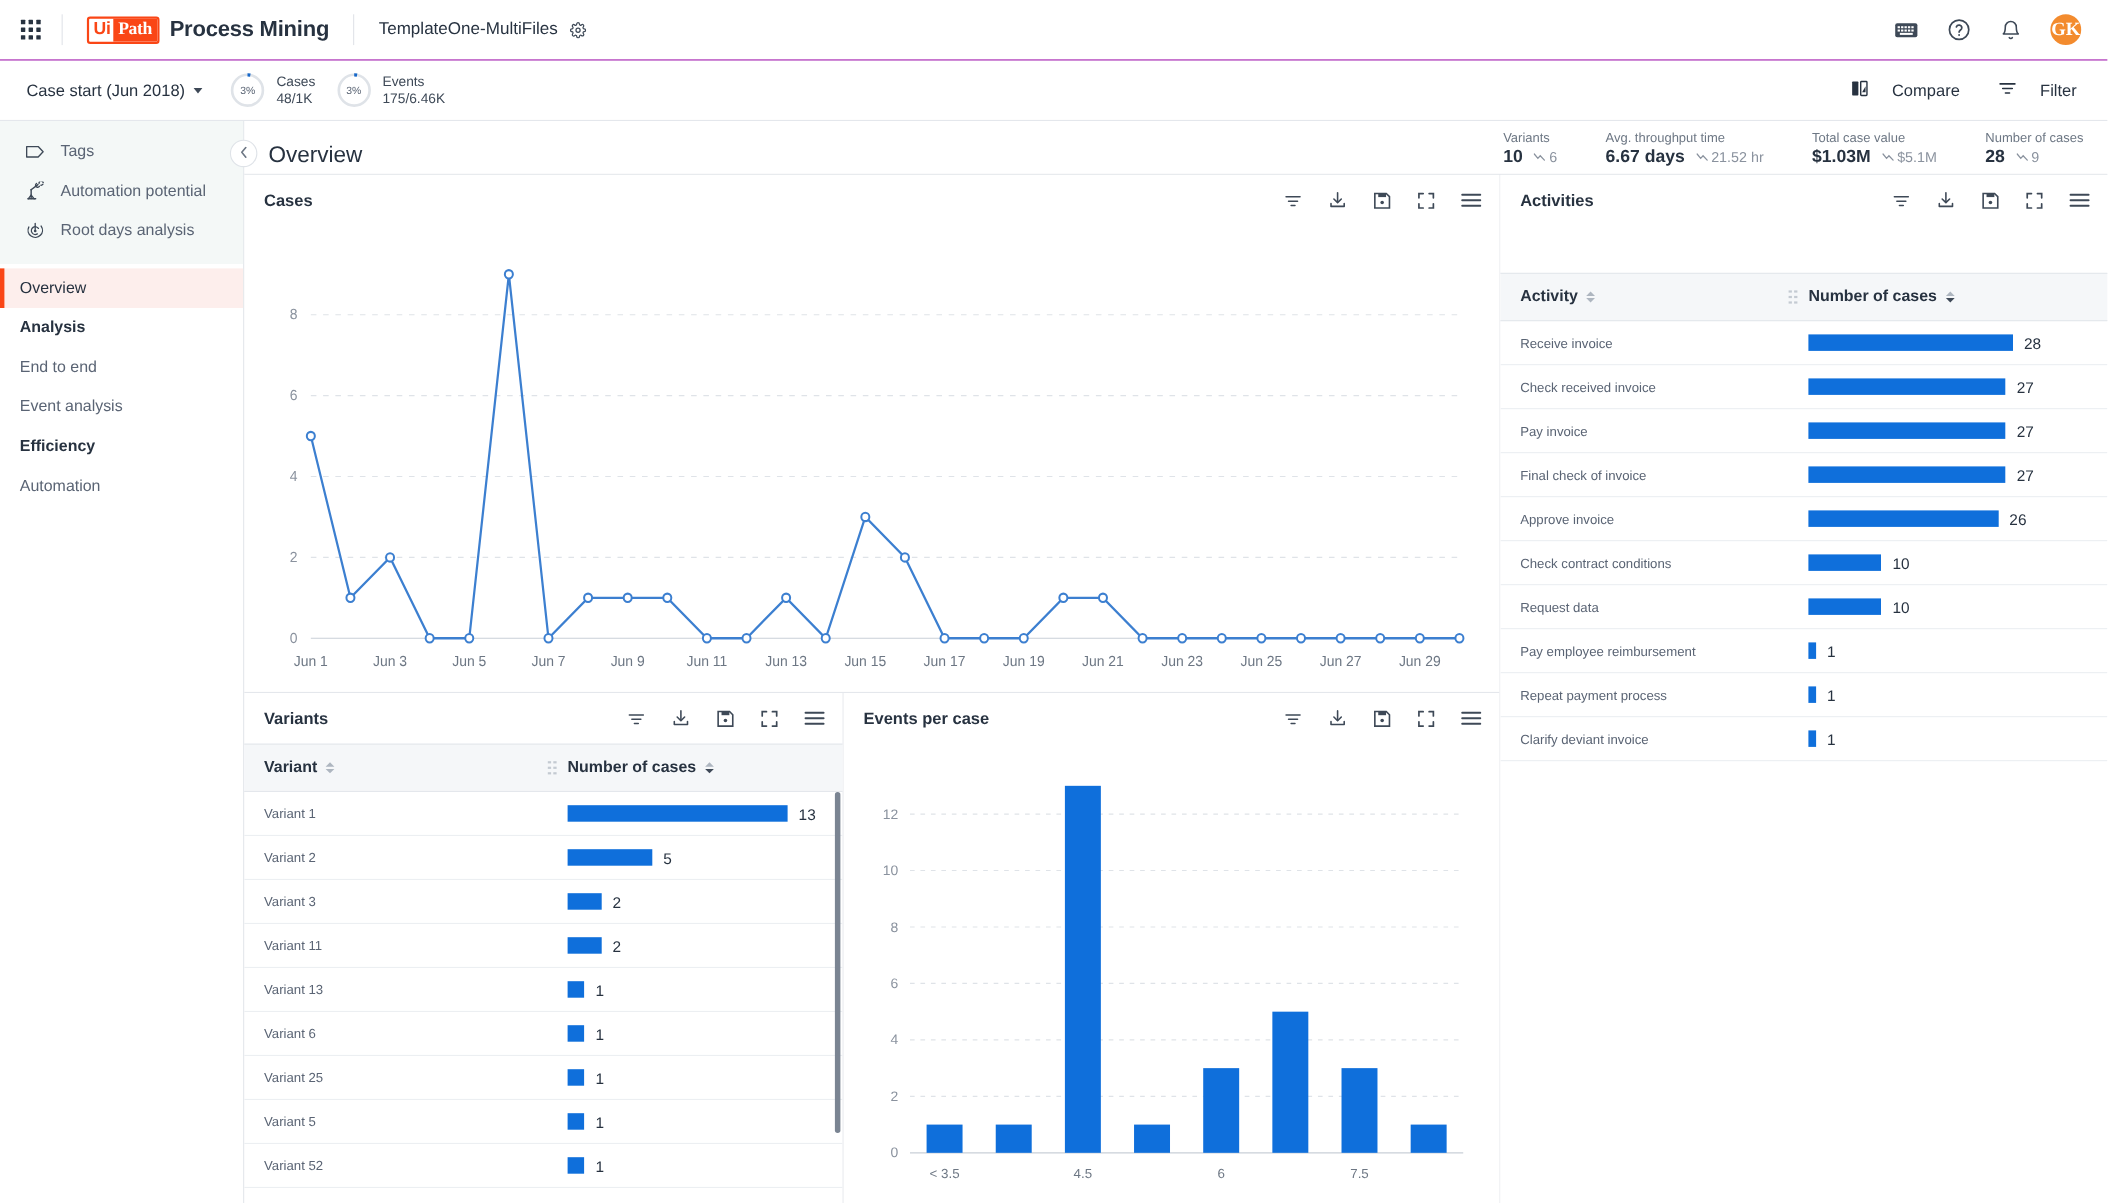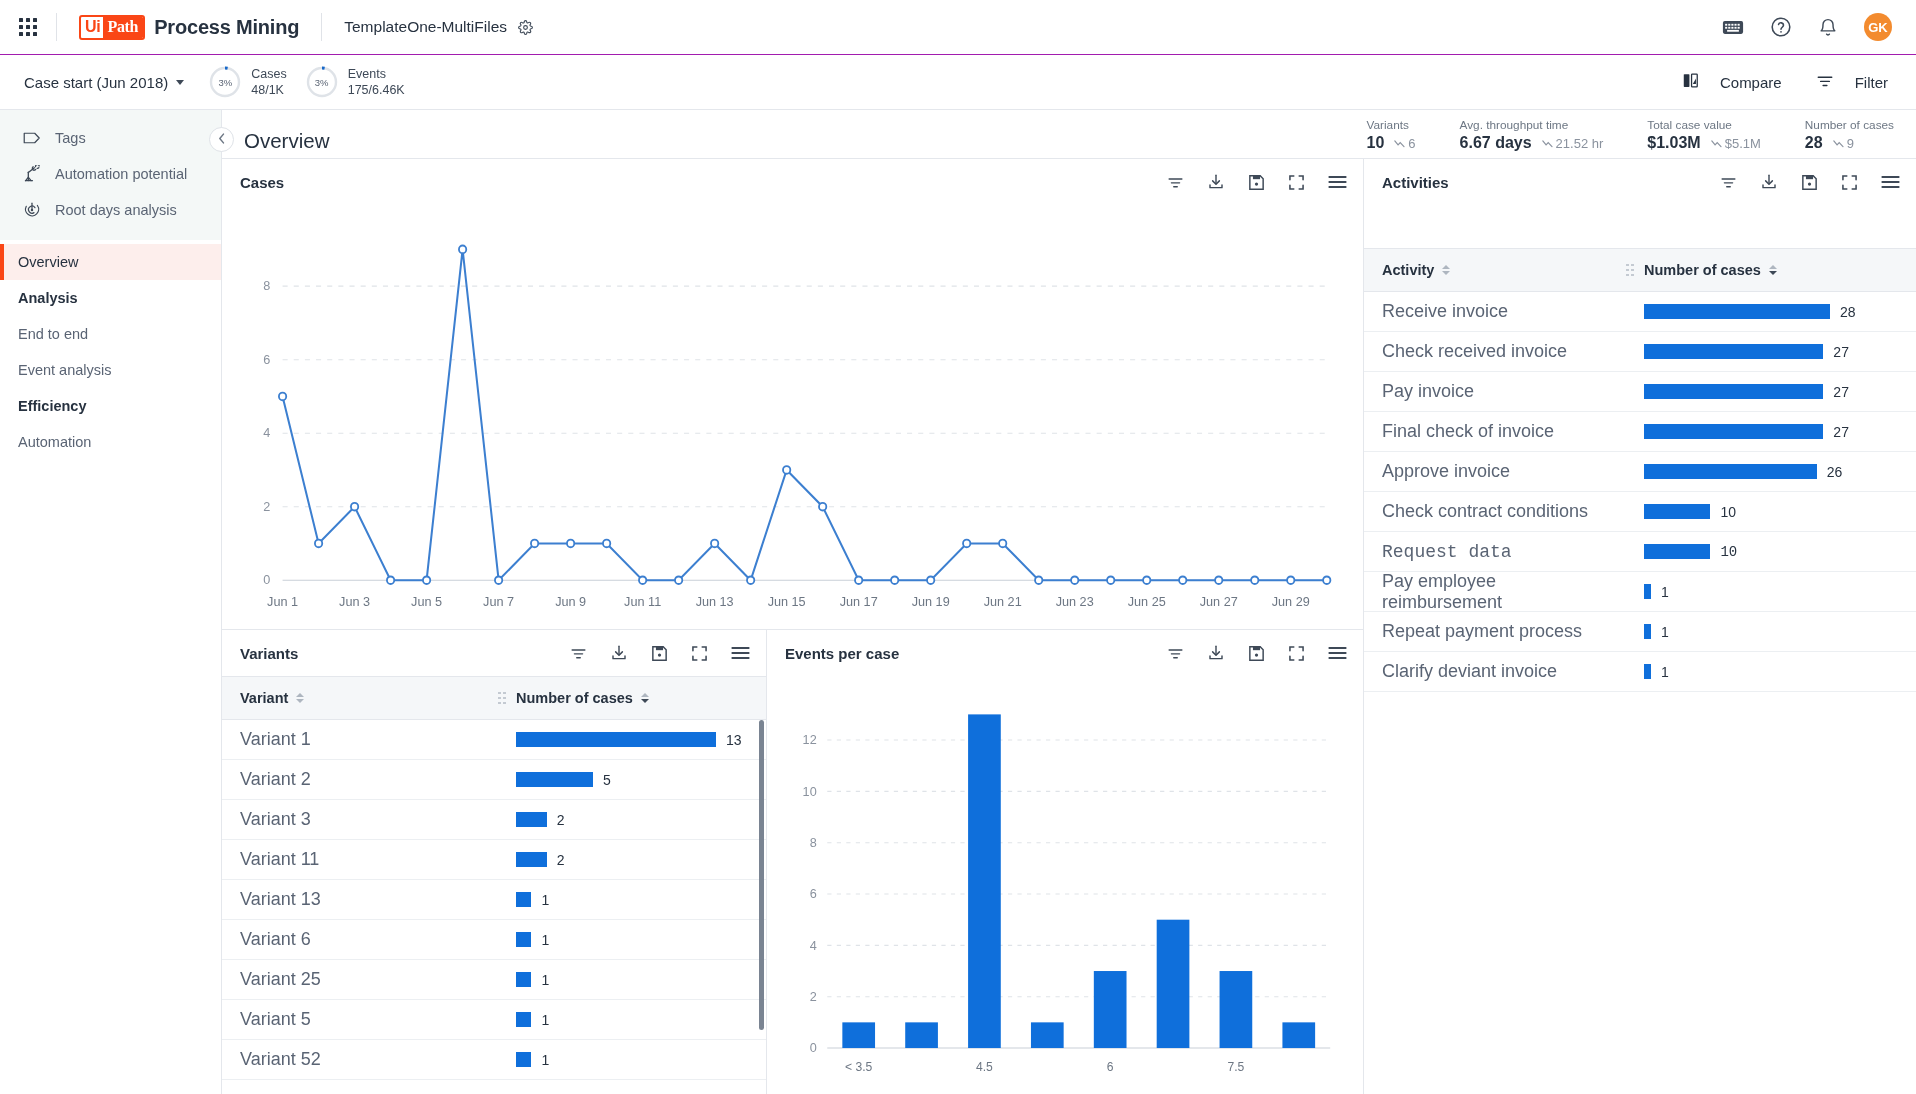--- a/index.html
+++ b/index.html
@@ -34,22 +34,22 @@
     background: #fa4616; color: #fff; font-weight: bold; font-size: 16px; line-height: 1;
     padding: 3px 5px 3px 4px; letter-spacing: -0.3px; font-family: Liberation Serif, serif;
   }
   .brand-title { font-size: 20px; font-weight: bold; color: #273240; letter-spacing: -0.2px; }
   .proj { display: flex; align-items: center; gap: 11px; padding-left: 22px; }
   .proj-name { font-size: 15.5px; color: #273240; }
   .icon-btn { cursor: pointer; display: inline-flex; align-items: center; justify-content: center; color: #3e4957; }
   .topbar-right { margin-left: auto; display: flex; align-items: center; gap: 26px; padding-right: 24px; }
   .avatar {
     width: 28px; height: 28px; border-radius: 50%; background: #f38b2e;
-    color: #fff; font-size: 13px; font-weight: bold;
-    display: flex; align-items: center; justify-content: center; cursor: pointer;
+    color: #fff; font-size: 17px; font-weight: bold;
+    display: flex; align-items: center; justify-content: center; cursor: pointer; font-family: Liberation Serif, serif;
   }
 
   
   .filterbar {
     height: 55px; display: flex; align-items: center;
     border-bottom: 1px solid #e4e7ec; background: #fff;
   }
   .case-start { display: flex; align-items: center; gap: 8px; padding: 0 24px; cursor: pointer; }
   .case-start-label { font-size: 15px; color: #273240; }
   .chev-d {
@@ -133,21 +133,21 @@
   .sortarrows { display: inline-flex; flex-direction: column; gap: 2px; }
   .sortarrows i { display: block; width: 0; height: 0; border-left: 4px solid transparent; border-right: 4px solid transparent; }
   .sortarrows i.up { border-bottom: 4.5px solid #aeb6c0; }
   .sortarrows i.dn { border-top: 4.5px solid #aeb6c0; }
   .sortarrows.act i.dn { border-top-color: #3e4957; }
   .sortarrows.act i.up { border-bottom-color: #aeb6c0; }
   .draghandle { display: grid; grid-template-columns: repeat(2, 2.5px); grid-template-rows: repeat(3, 2.5px); gap: 2.5px; }
   .draghandle i { background: #c4cad2; width: 2.5px; height: 2.5px; display: block; }
   .t-body { overflow: hidden; flex: 1; min-height: 0; }
   .t-row { display: flex; align-items: center; height: 40px; border-bottom: 1px solid #eceff2; }
-  .t-row .c-name { font-size: 18px; color: #5a6474; }
+  .t-row .c-name { font-size: 12px; color: #5a6474; }
   .t-row .c-bar { display: flex; align-items: center; gap: 10px; }
   .bar { height: 15px; background: #0f6fdb; display: block; }
   .bar-val { font-size: 14px; color: #273240; }
 
   .scroll-track {
     position: absolute; right: 2px; width: 5px; background: transparent; border-radius: 3px;
   }
   .scroll-thumb { width: 5px; background: #7a8492; border-radius: 3px; }
 </style>
 </head>
@@ -823,21 +823,21 @@
                   </div>
                 </div>
                 <div class="t-row" style="height: 40px;">
                   <div class="c-name" style="width: 252px; padding-left: 18px;">Check contract conditions</div>
                   <div style="width: 28px;"></div>
                   <div class="c-bar">
                     <span class="bar" style="width: 66.4286px;"></span>
                     <span class="bar-val">10</span>
                   </div>
                 </div>
-                <div class="t-row" style="height: 40px; font-family: Liberation Mono, monospace;">
+                <div class="t-row" style="height: 40px;">
                   <div class="c-name" style="width: 252px; padding-left: 18px;">Request data</div>
                   <div style="width: 28px;"></div>
                   <div class="c-bar">
                     <span class="bar" style="width: 66.4286px;"></span>
                     <span class="bar-val">10</span>
                   </div>
                 </div>
                 <div class="t-row" style="height: 40px;">
                   <div class="c-name" style="width: 252px; padding-left: 18px;">Pay employee reimbursement</div>
                   <div style="width: 28px;"></div>

